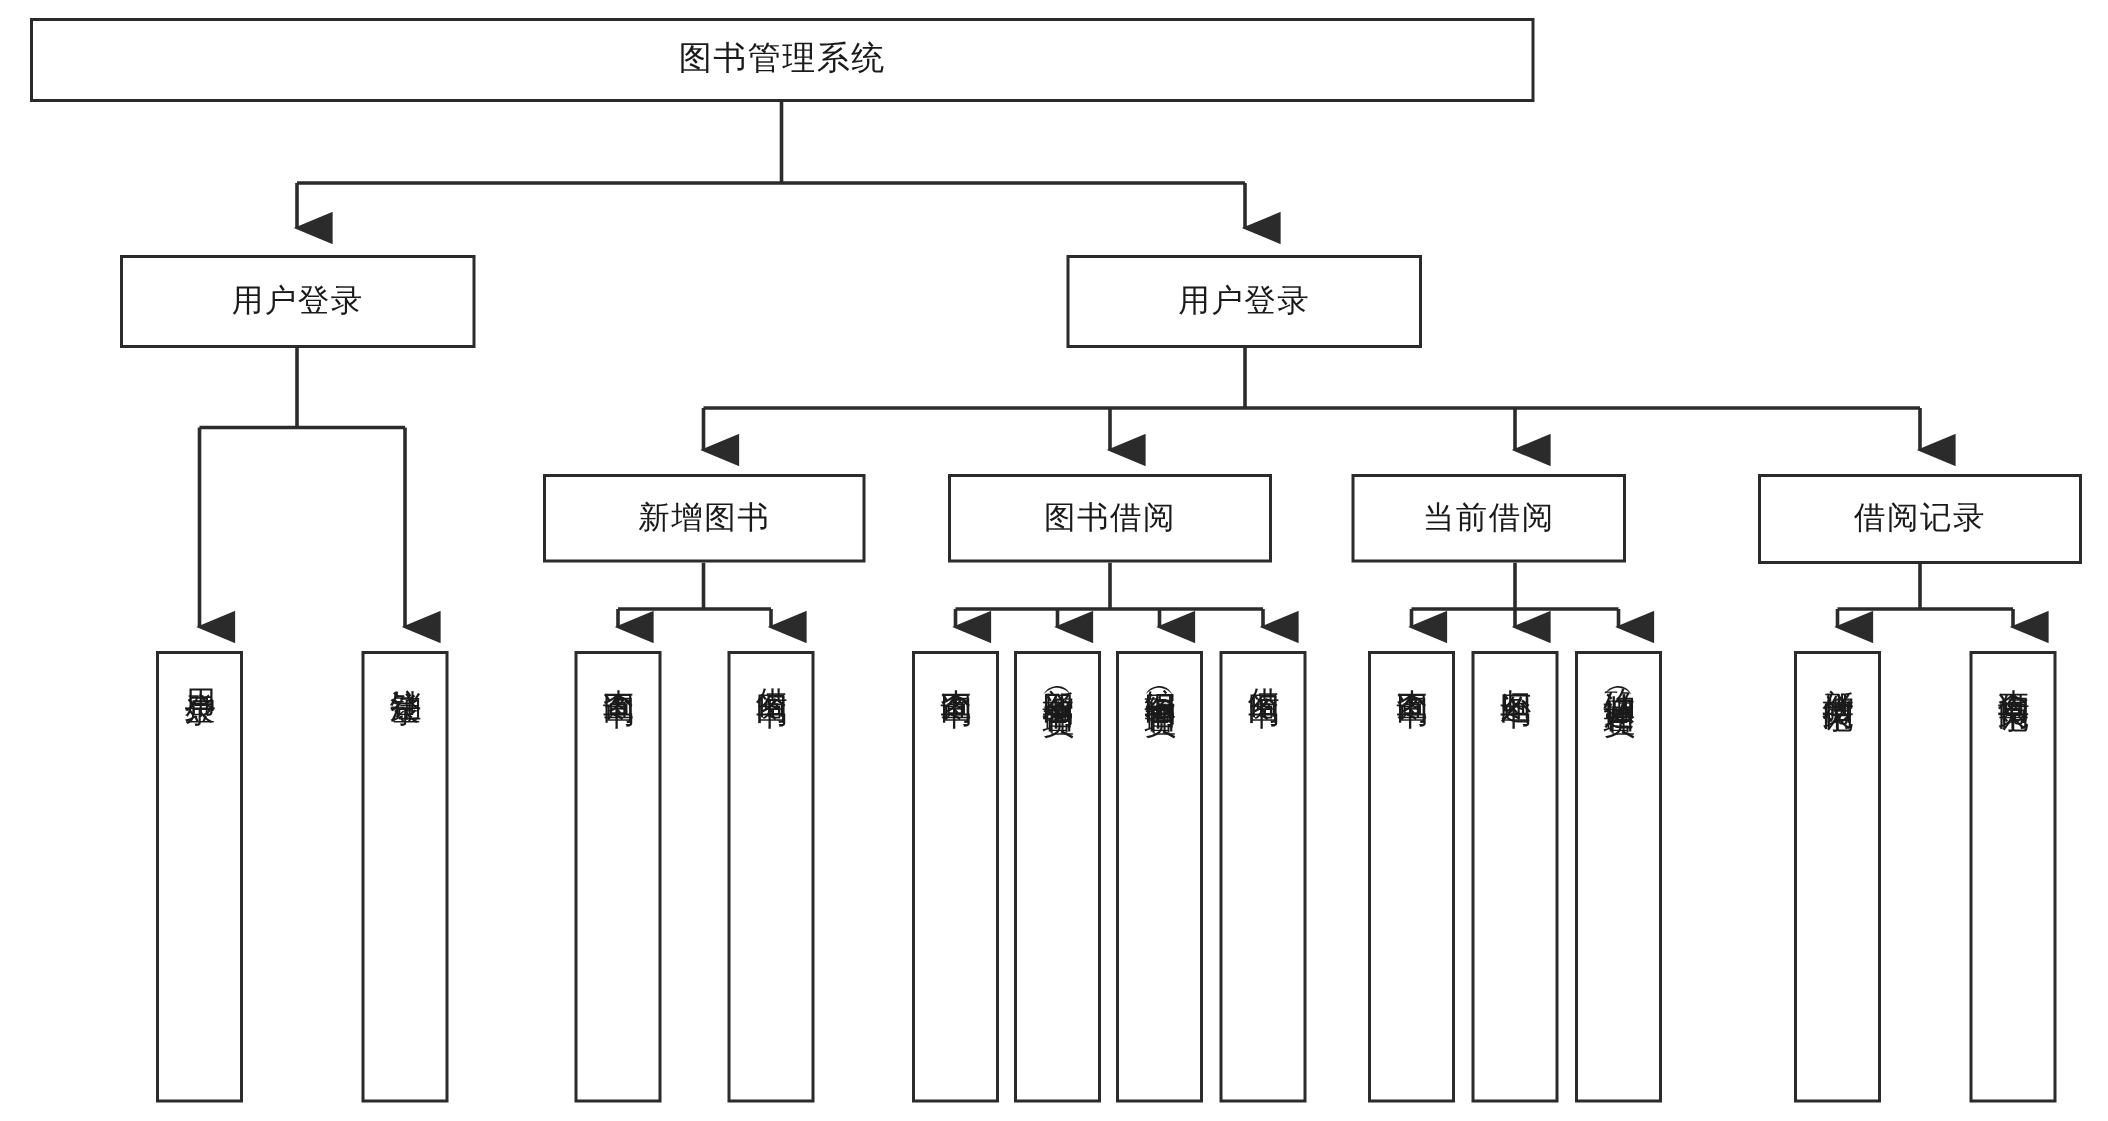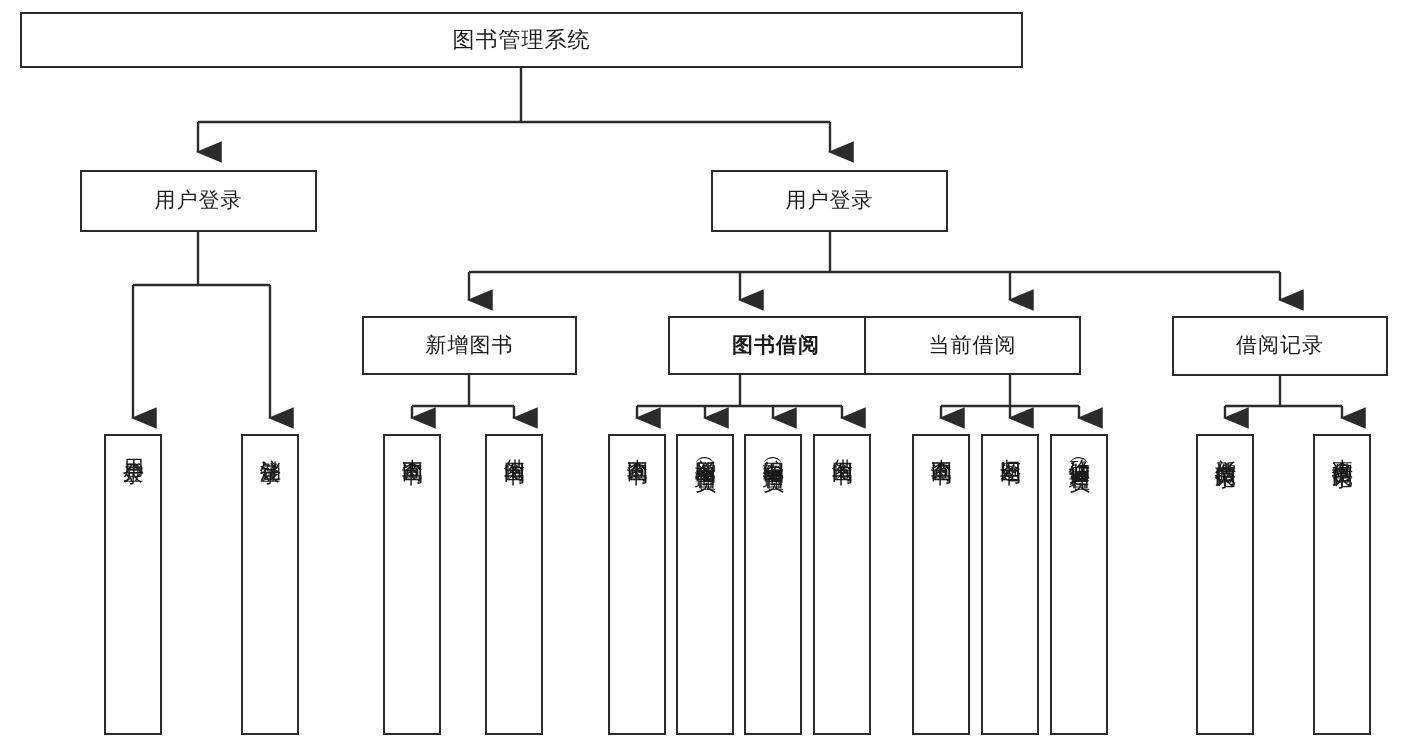--- a/index.html
+++ b/index.html
@@ -129,24 +129,24 @@
   <div class="node horiz" style="left:80px; top:170px; width:237px; height:62px;">
     <span>用户登录</span>
   </div>
   <div class="node horiz" style="left:711px; top:170px; width:237px; height:62px;">
     <span>用户登录</span>
   </div>
 
   <div class="node horiz" style="left:362px; top:316px; width:215px; height:59px;">
     <span>新增图书</span>
   </div>
-  <div class="node horiz" style="left:668px; top:316px; width:216px; height:59px;font-weight:bold;">
+  <div class="node horiz" style="left:632px; top:316px; width:216px; height:59px;">
     <span>图书借阅</span>
   </div>
-  <div class="node horiz" style="left:864px; top:316px; width:217px; height:59px;">
+  <div class="node horiz" style="left:901px; top:316px; width:183px; height:59px;">
     <span>当前借阅</span>
   </div>
   <div class="node horiz" style="left:1172px; top:316px; width:216px; height:60px;">
     <span>借阅记录</span>
   </div>
 
   <div class="node vert" style="left:104px; top:434px; width:58px; height:301px;">
     <span class="vtext">用户登录</span>
   </div>
   <div class="node vert" style="left:241px; top:434px; width:58px; height:301px;">

